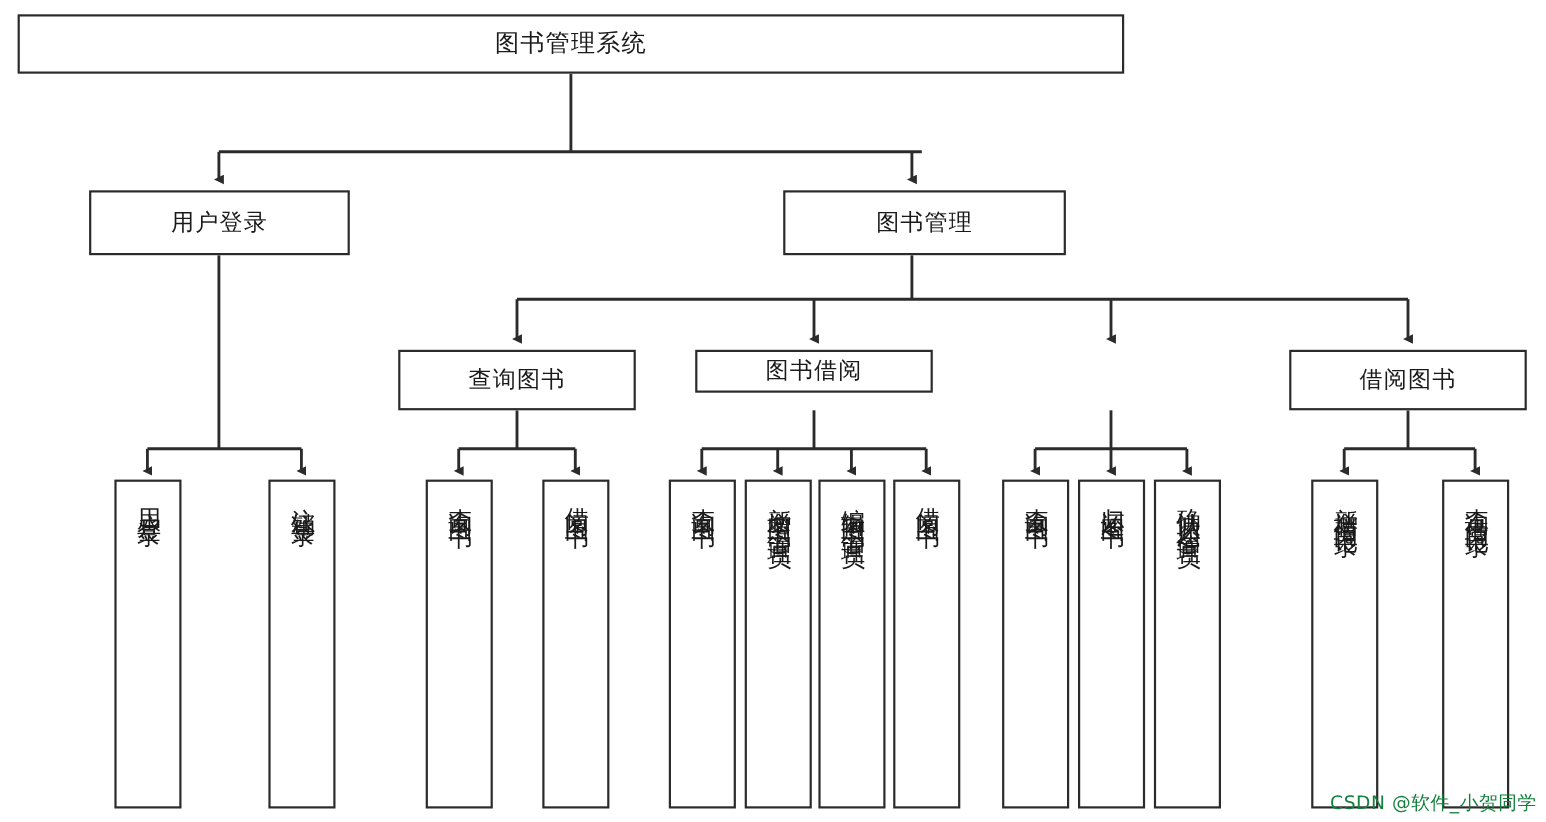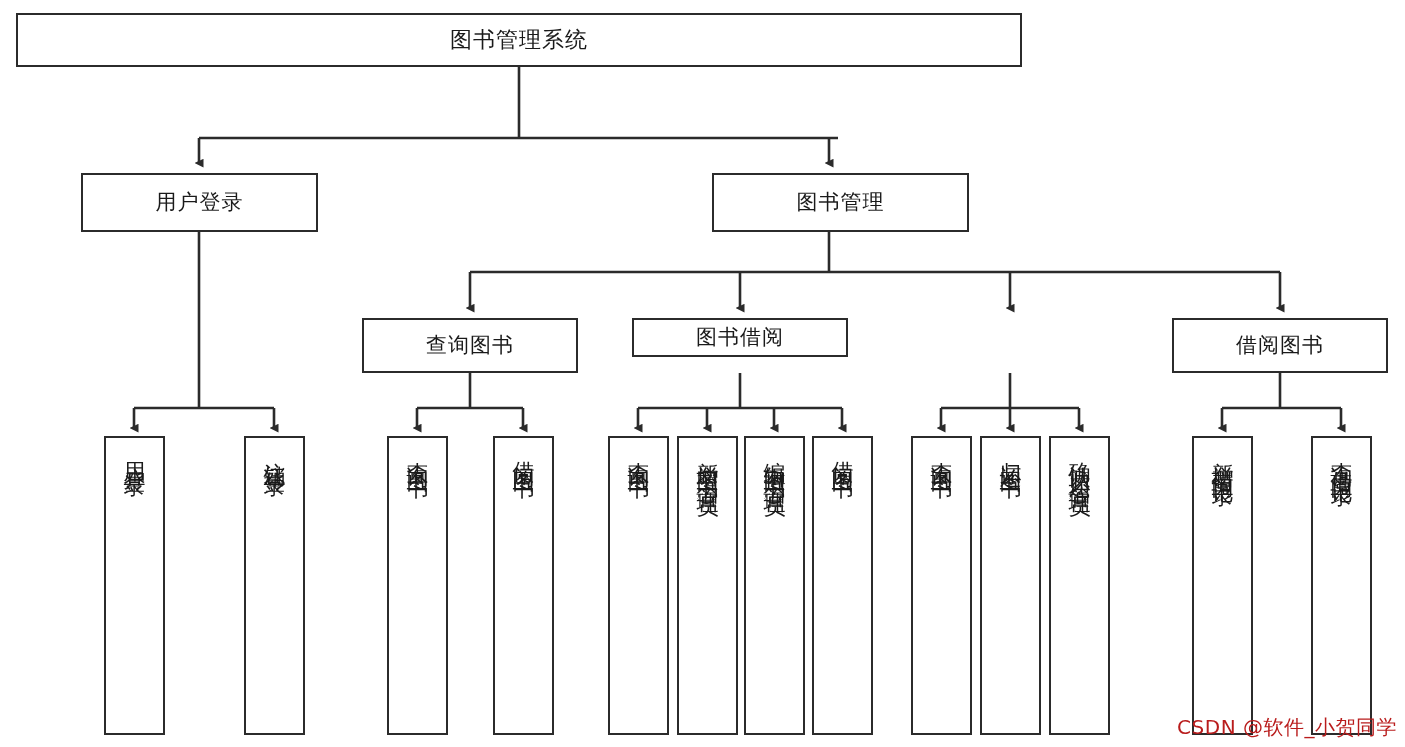--- a/index.html
+++ b/index.html
@@ -62,22 +62,22 @@
     font-size: 22px;
     line-height: 1.0;
     letter-spacing: 5px;
     white-space: nowrap;
     max-height: 100%;
   }
   #watermark {
     position: absolute;
     right: 8px;
     bottom: 6px;
-    font-size: 20px;
-    color: #b91c1c;
+    font-size: 17px;
+    color: #15803d;
     letter-spacing: 0.5px;
     user-select: none;
     white-space: nowrap;
   }
 </style>
 </head>
 <body>
 
 <div id="diagram-root">
 

